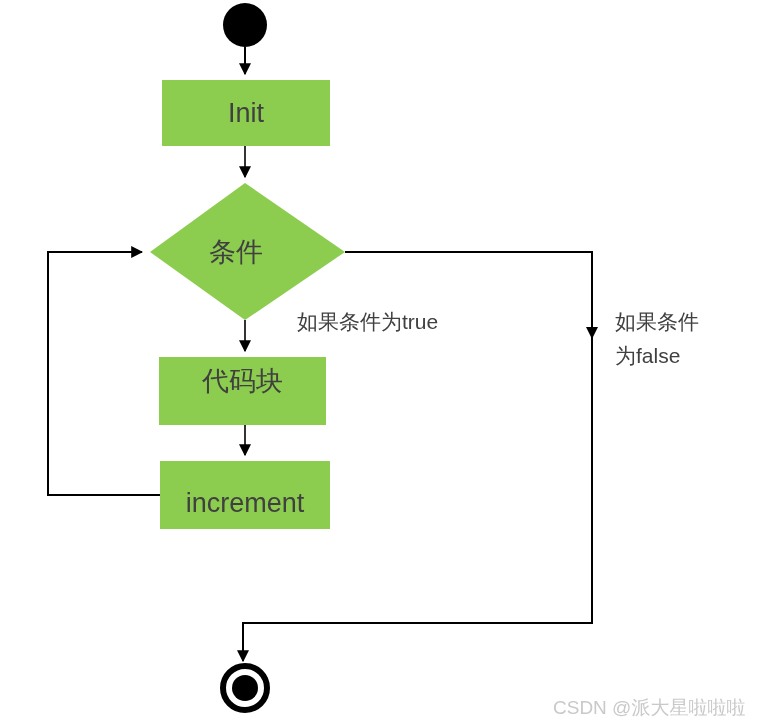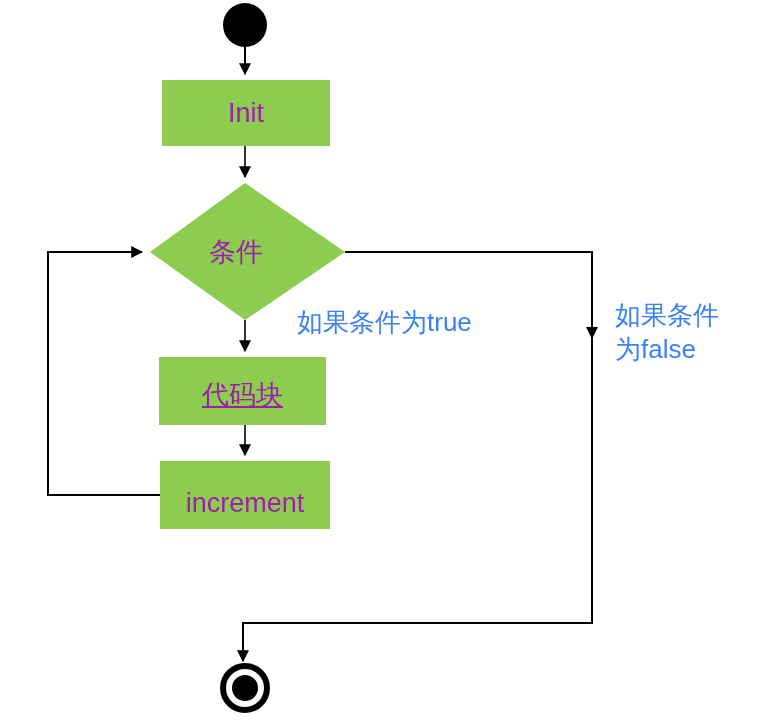--- a/index.html
+++ b/index.html
@@ -20,32 +20,32 @@
   }
   #diagram-svg {
     position: absolute;
     left: 0;
     top: 0;
     width: 758px;
     height: 724px;
   }
   .node-label {
     position: absolute;
-    color: #a21caf;
+    color: #404040;
     font-family: "Liberation Sans", "DejaVu Sans", sans-serif;
     white-space: nowrap;
     text-align: center;
     line-height: 1.0;
     user-select: none;
   }
   .edge-label {
     position: absolute;
-    color: #3b82f6;
+    color: #404040;
     font-family: "Liberation Sans", "DejaVu Sans", sans-serif;
-    font-size: 26px;
+    font-size: 21px;
     line-height: 34px;
     white-space: nowrap;
     user-select: none;
   }
   .box-label {
     font-size: 27px;
     display: flex;
     align-items: center;
     justify-content: center;
   }
@@ -119,25 +119,26 @@
     <g>
       <circle cx="245" cy="688" r="22" fill="none" stroke="#000000" stroke-width="6"></circle>
       <circle cx="245" cy="688" r="13" fill="#000000"></circle>
     </g>
   </svg>
 
   <div class="node-label box-label" style="left:162px; top:80px; width:168px; height:66px;">Init</div>
 
   <div class="node-label box-label" style="left:166px; top:219px; width:140px; height:66px;">条件</div>
 
-  <div class="node-label box-label" style="left:159px; top:371px; width:167px; height:48px;text-decoration:underline;">代码块</div>
+  <div class="node-label box-label" style="left:159px; top:357px; width:167px; height:48px;">代码块</div>
 
   <div class="node-label box-label" style="left:160px; top:461px; width:170px; height:84px;">increment</div>
 
   <div class="edge-label" style="left:297px; top:305px;">如果条件为true</div>
 
-  <div class="edge-label" style="left:615px; top:298px;">
+  <div class="edge-label" style="left:615px; top:305px;">
     <div>如果条件</div>
     <div>为false</div>
   </div>
 
+  <div class="watermark" style="left:553px; top:695px;">CSDN @派大星啦啦啦</div>
 
 </div>
 
 </body></html>

